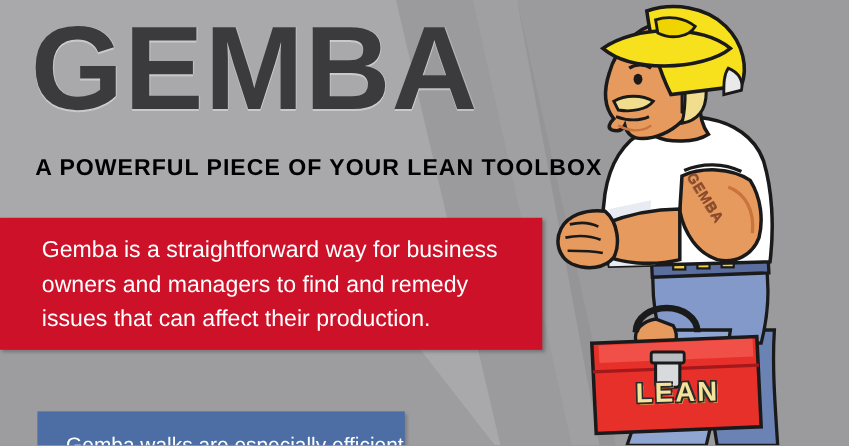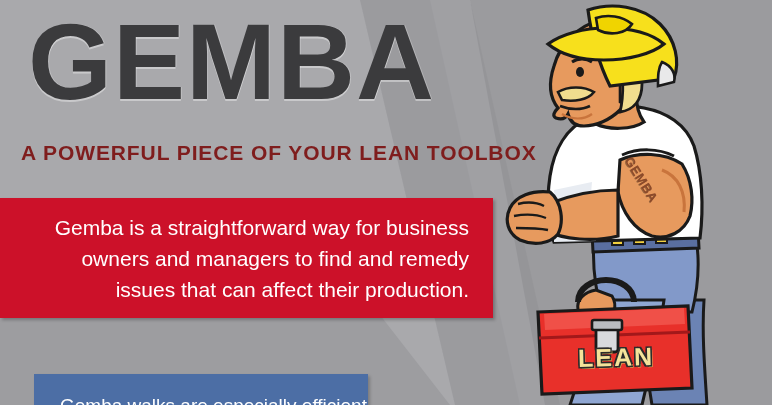--- a/index.html
+++ b/index.html
@@ -39,31 +39,30 @@
 
   
   .title{
     position:absolute;left:28px;top:8px;
     font-size:108px;line-height:108px;font-weight:bold;
     letter-spacing:1px;color:#3b3b3d;
     text-shadow:0 2px 0 rgba(255,255,255,.38), 1px 0 0 rgba(255,255,255,.25);
     white-space:nowrap;
   }
   .subtitle{
-    position:absolute;left:21px;top:141px;
+    position:absolute;left:32px;top:141px;
     font-size:21px;font-weight:bold;letter-spacing:.9px;
-    color:#7f1d1d;white-space:nowrap;
+    color:#000000;white-space:nowrap;
   }
 
   
   .red-box{
     position:absolute;left:0;top:198px;width:493px;height:120px;
     background:#cc1129;
     box-shadow:2px 2px 3px rgba(0,0,0,.25);
-    text-align:right;
   }
   .red-box p{
     margin:0;position:absolute;left:38px;top:14px;right:24px;
     color:#ffffff;font-size:21px;line-height:31px;
   }
 
   
   .blue-box{
     position:absolute;left:34px;top:374px;width:334px;height:60px;
     background:#4c6ea5;

